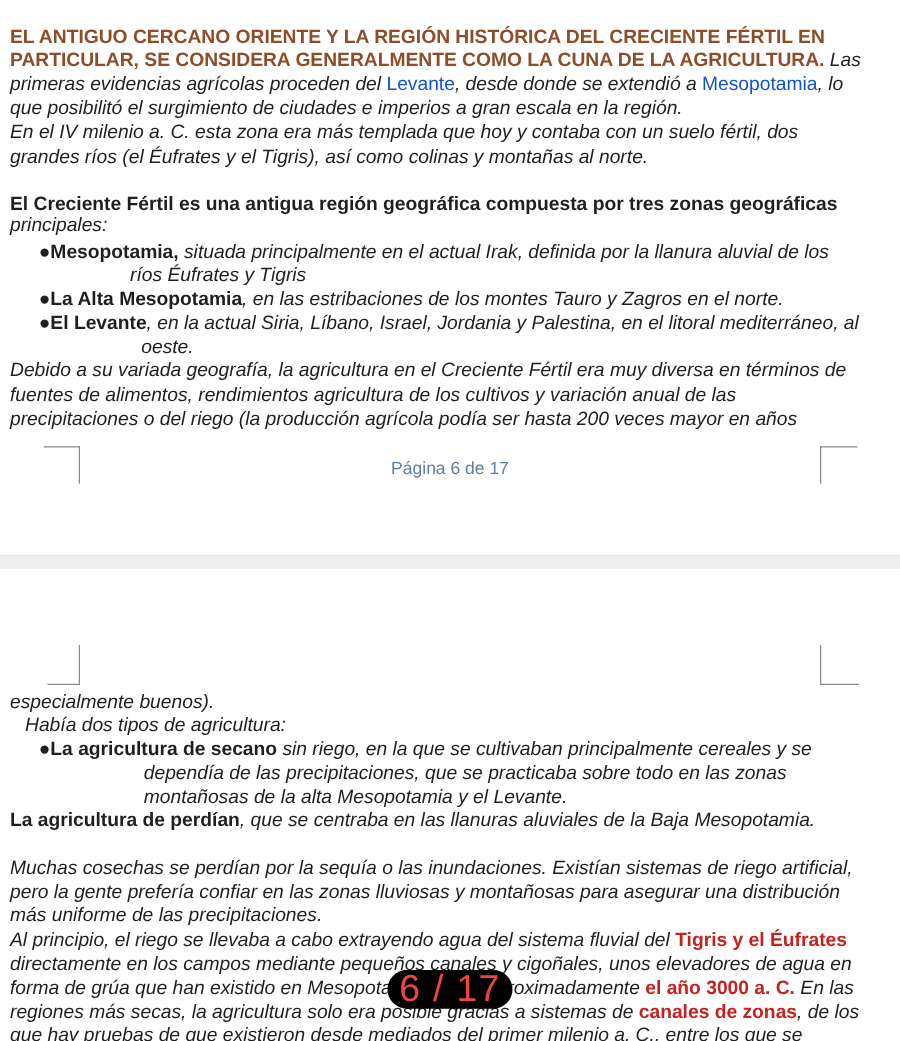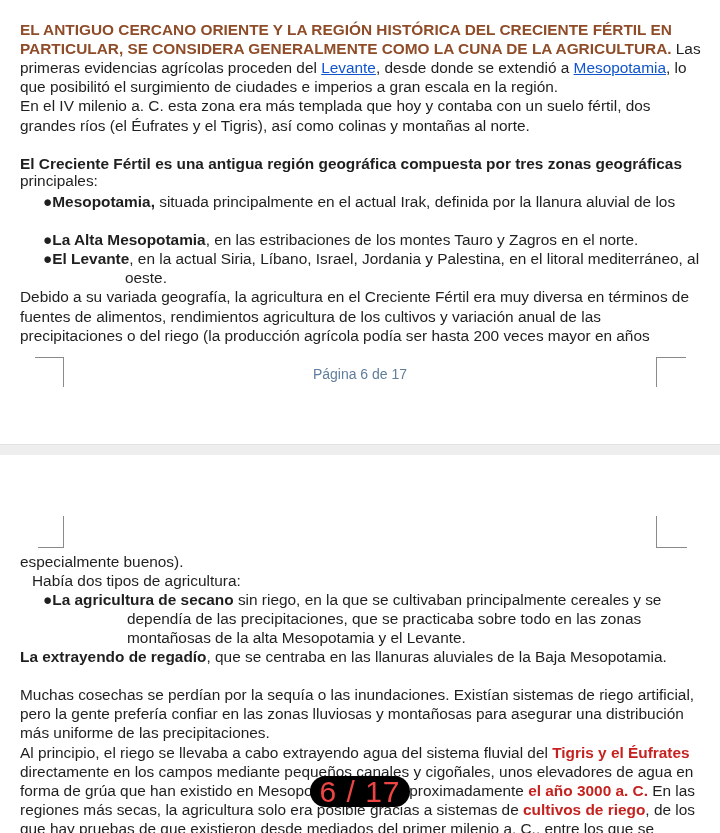--- a/index.html
+++ b/index.html
@@ -14,26 +14,26 @@
   html,body{margin:0;padding:0;}
   body{
     width:720px;height:833px;background:#ffffff;overflow:hidden;
     font-family:"Liberation Sans", sans-serif;
     -webkit-font-smoothing:antialiased;
   }
   .screen{position:relative;width:720px;height:833px;background:#ffffff;}
   .lines{position:absolute;left:0;top:0;width:720px;height:833px;pointer-events:none;}
   .tl{
     position:absolute;white-space:pre;
-    font-size:15.4px;line-height:19px;color:var(--c-text);margin-left:12px;
+    font-size:15.4px;line-height:19px;color:var(--c-text);
   }
-  .s-r{font-weight:400;color:var(--c-text);}
+  .s-r{font-weight:400;color:var(--c-text);font-style:italic;}
   .s-b{font-weight:700;color:var(--c-text);}
   .s-hb{font-weight:700;color:var(--c-heading);}
-  .s-link{font-weight:400;color:var(--c-link);text-decoration:underline;pointer-events:auto;cursor:pointer;}
+  .s-link{font-weight:400;color:var(--c-link);pointer-events:auto;cursor:pointer;}
   .s-red{font-weight:700;color:var(--c-red);}
   .page-footer{
     position:absolute;left:0;top:366px;width:720px;text-align:center;
     font-size:14px;color:var(--c-pgnum);
   }
   .page-gap{
     position:absolute;left:0;top:444px;width:720px;height:11px;
     background:var(--c-gap);border-top:1px solid #e3e3e3;box-sizing:border-box;
   }
   .corner{position:absolute;box-sizing:border-box;}
@@ -56,20 +56,21 @@
   <div class="lines">
       <div class="tl" style="left: 8px; top: 20px;"><span class="s-hb">EL ANTIGUO CERCANO ORIENTE Y LA REGIÓN HISTÓRICA DEL CRECIENTE FÉRTIL EN</span></div>
       <div class="tl" style="left: 8px; top: 39.1px;"><span class="s-hb">PARTICULAR, SE CONSIDERA GENERALMENTE COMO LA CUNA DE LA AGRICULTURA.</span><span class="s-r"> Las</span></div>
       <div class="tl" style="left: 8px; top: 58.2px;"><span class="s-r">primeras evidencias agrícolas proceden del </span><span class="s-link">Levante</span><span class="s-r">, desde donde se extendió a </span><span class="s-link">Mesopotamia</span><span class="s-r">, lo</span></div>
       <div class="tl" style="left: 8px; top: 77.3px;"><span class="s-r">que posibilitó el surgimiento de ciudades e imperios a gran escala en la región.</span></div>
       <div class="tl" style="left: 8px; top: 96.4px;"><span class="s-r">En el IV milenio a. C. esta zona era más templada que hoy y contaba con un suelo fértil, dos</span></div>
       <div class="tl" style="left: 8px; top: 115.5px;"><span class="s-r">grandes ríos (el Éufrates y el Tigris), así como colinas y montañas al norte.</span></div>
       <div class="tl" style="left: 8px; top: 153.7px;"><span class="s-b">El Creciente Fértil es una antigua región geográfica compuesta por tres zonas geográficas</span></div>
       <div class="tl" style="left: 8px; top: 171px;"><span class="s-r">principales:</span></div>
       <div class="tl" style="left: 31px; top: 191.9px;"><span class="s-b">●Mesopotamia,</span><span class="s-r"> situada principalmente en el actual Irak, definida por la llanura aluvial de los</span></div>
+      <div class="tl" style="left: 104px; top: 211px;"><span class="s-r">ríos Éufrates y Tigris</span></div>
       <div class="tl" style="left: 31px; top: 230.1px;"><span class="s-b">●La Alta Mesopotamia</span><span class="s-r">, en las estribaciones de los montes Tauro y Zagros en el norte.</span></div>
       <div class="tl" style="left: 31px; top: 249.2px;"><span class="s-b">●El Levante</span><span class="s-r">, en la actual Siria, Líbano, Israel, Jordania y Palestina, en el litoral mediterráneo, al</span></div>
       <div class="tl" style="left: 113px; top: 268.3px;"><span class="s-r">oeste.</span></div>
       <div class="tl" style="left: 8px; top: 287.4px;"><span class="s-r">Debido a su variada geografía, la agricultura en el Creciente Fértil era muy diversa en términos de</span></div>
       <div class="tl" style="left: 8px; top: 306.5px;"><span class="s-r">fuentes de alimentos, rendimientos agricultura de los cultivos y variación anual de las</span></div>
       <div class="tl" style="left: 8px; top: 325.6px;"><span class="s-r">precipitaciones o del riego (la producción agrícola podía ser hasta 200 veces mayor en años</span></div>
     </div>
 
   <div class="corner p6-left"></div>
   <div class="corner p6-right"></div>
@@ -80,28 +81,28 @@
 
   <div class="corner p7-left"></div>
   <div class="corner p7-right"></div>
 
   <div class="lines">
       <div class="tl" style="left: 8px; top: 551.5px;"><span class="s-r">especialmente buenos).</span></div>
       <div class="tl" style="left: 20px; top: 570.6px;"><span class="s-r">Había dos tipos de agricultura:</span></div>
       <div class="tl" style="left: 31px; top: 589.7px;"><span class="s-b">●La agricultura de secano</span><span class="s-r"> sin riego, en la que se cultivaban principalmente cereales y se</span></div>
       <div class="tl" style="left: 115px; top: 608.8px;"><span class="s-r">dependía de las precipitaciones, que se practicaba sobre todo en las zonas</span></div>
       <div class="tl" style="left: 115px; top: 627.9px;"><span class="s-r">montañosas de la alta Mesopotamia y el Levante.</span></div>
-      <div class="tl" style="left: 8px; top: 647px;"><span class="s-b">La extrayendo de regadío</span><span class="s-r">, que se centraba en las llanuras aluviales de la Baja Mesopotamia.</span></div>
+      <div class="tl" style="left: 8px; top: 647px;"><span class="s-b">La agricultura de perdían</span><span class="s-r">, que se centraba en las llanuras aluviales de la Baja Mesopotamia.</span></div>
       <div class="tl" style="left: 8px; top: 685.2px;"><span class="s-r">Muchas cosechas se perdían por la sequía o las inundaciones. Existían sistemas de riego artificial,</span></div>
       <div class="tl" style="left: 8px; top: 704.3px;"><span class="s-r">pero la gente prefería confiar en las zonas lluviosas y montañosas para asegurar una distribución</span></div>
       <div class="tl" style="left: 8px; top: 723.4px;"><span class="s-r">más uniforme de las precipitaciones.</span></div>
       <div class="tl" style="left: 8px; top: 742.5px;"><span class="s-r">Al principio, el riego se llevaba a cabo extrayendo agua del sistema fluvial del </span><span class="s-red">Tigris y el Éufrates</span></div>
       <div class="tl" style="left: 8px; top: 761.6px;"><span class="s-r">directamente en los campos mediante pequeños canales y cigoñales, unos elevadores de agua en</span></div>
       <div class="tl" style="left: 8px; top: 780.7px;"><span class="s-r">forma de grúa que han existido en Mesopotamia desde aproximadamente </span><span class="s-red">el año 3000 a. C.</span><span class="s-r"> En las</span></div>
-      <div class="tl" style="left: 8px; top: 799.8px;"><span class="s-r">regiones más secas, la agricultura solo era posible gracias a sistemas de </span><span class="s-red">cultivos de riego</span><span class="s-r">, de los</span></div>
+      <div class="tl" style="left: 8px; top: 799.8px;"><span class="s-r">regiones más secas, la agricultura solo era posible gracias a sistemas de </span><span class="s-red">canales de zonas</span><span class="s-r">, de los</span></div>
       <div class="tl" style="left: 8px; top: 818.9px;"><span class="s-r">que hay pruebas de que existieron desde mediados del primer milenio a. C., entre los que se</span></div>
     </div>
 
   <div class="page-pill">
     <span>6 / 17</span>
   </div>
 
 </div>
 
 </body></html>

